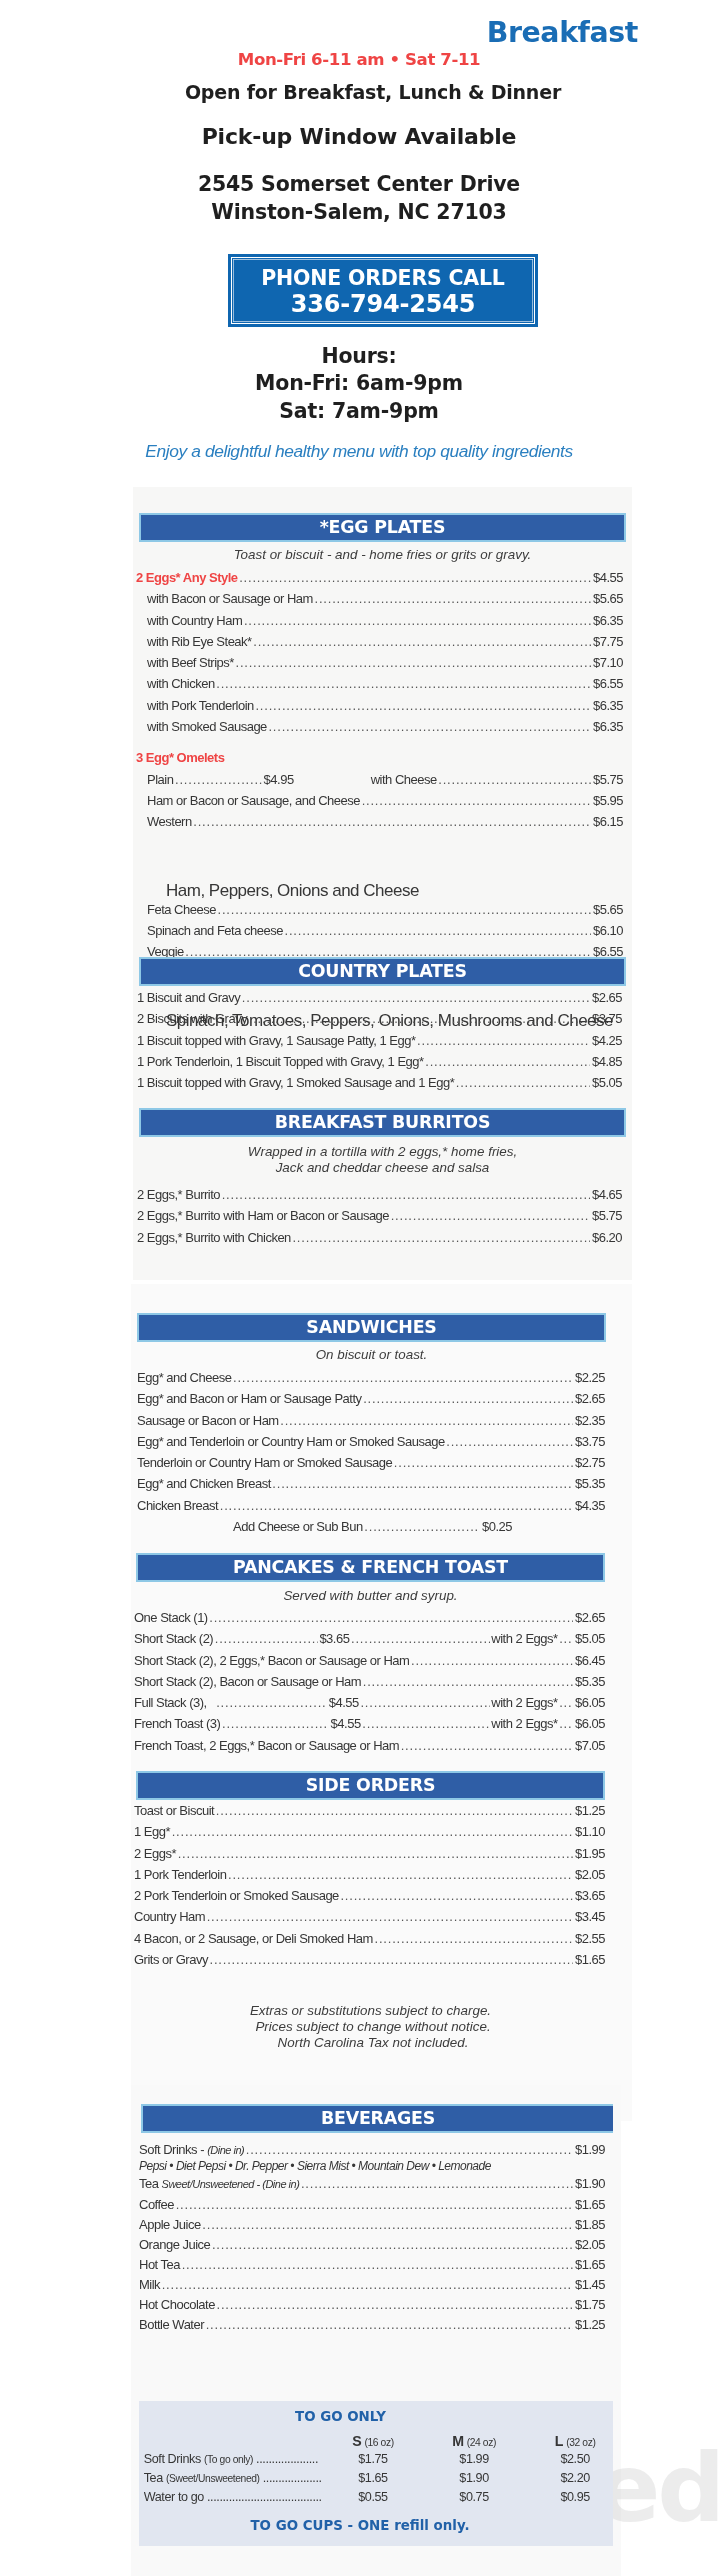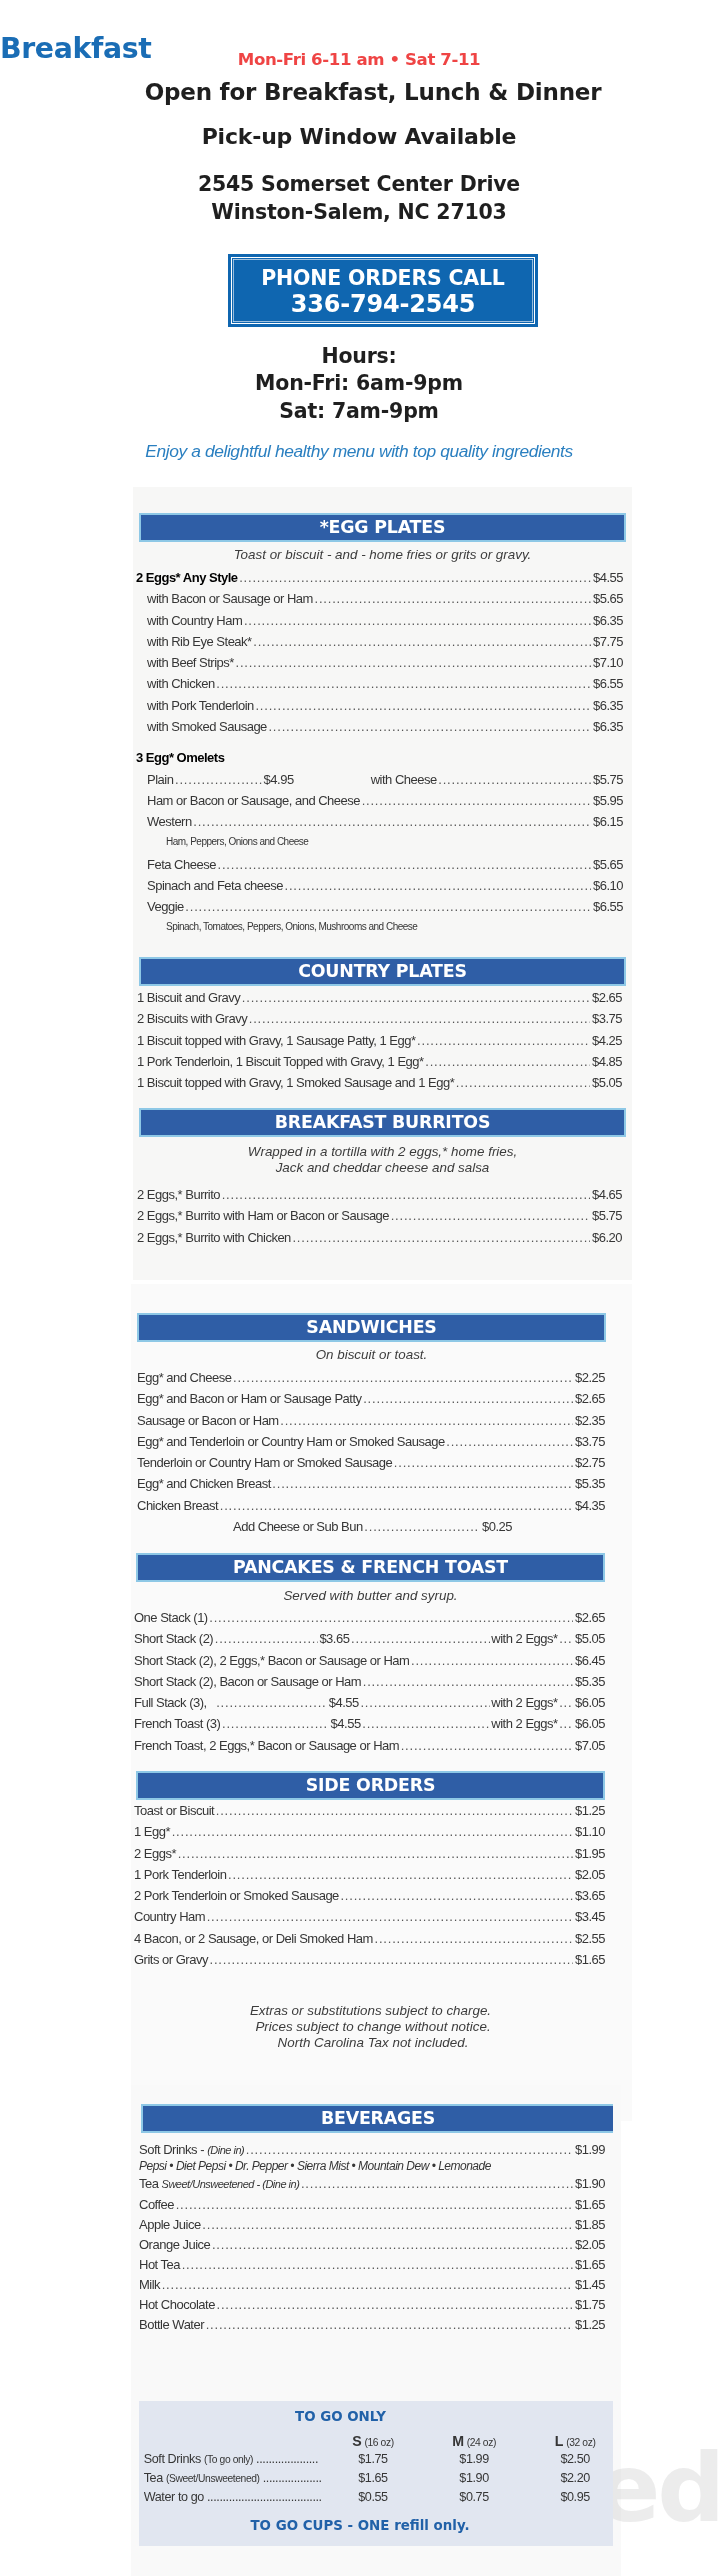--- a/index.html
+++ b/index.html
@@ -8,22 +8,22 @@
     width: 718px;
     height: 2576px;
     position: relative;
     overflow: hidden;
     font-family: "Liberation Sans", sans-serif;
     color: #2b2b2b;
   }
   
   .hdr-title {
     position: absolute; left: 0; width: 638px; top: 17.4px;
-    text-align: left; color: #1a6db5; font-weight: bold; font-size: 28.4px; line-height: 32px;
-    font-family: "DejaVu Sans", sans-serif; letter-spacing: -0.4px; margin-top: 16px;
+    text-align: right; color: #1a6db5; font-weight: bold; font-size: 28.4px; line-height: 32px;
+    font-family: "DejaVu Sans", sans-serif; letter-spacing: -0.4px;
   }
   .hdr-sub {
     position: absolute; left: 0; width: 718px; top: 50px;
     text-align: center; color: #ef4444; font-weight: bold; font-size: 16.6px; line-height: 19px;
     font-family: "DejaVu Sans", sans-serif; letter-spacing: -0.4px;
   }
   .hdr-line {
     position: absolute; left: 0; width: 718px; text-align: center;
     color: #1f1f1f; font-weight: bold; font-family: "DejaVu Sans", sans-serif; letter-spacing: -0.2px;
   }
@@ -54,31 +54,31 @@
     position: absolute; text-align: center; font-style: italic; color: #3c3c3c;
     font-size: 13.4px; line-height: 16px;
   }
   .rows { position: absolute; }
   .row {
     display: flex; align-items: baseline; height: 21.3px;
     font-family: "Liberation Sans", sans-serif; font-size: 13px; color: #363636;
     letter-spacing: -0.5px; white-space: nowrap;
   }
   .row .name { flex: 0 0 auto; }
-  .row .name.bold { font-weight: bold; color: #000000; }
+  .row .name.bold { font-weight: bold; color: #ef4444; }
   .row .name .it { font-style: italic; font-size: 11px; }
   .row .dots {
     flex: 1 1 auto; overflow: hidden; margin: 0 1.6px; color: #555; letter-spacing: 0.8px;
   }
   .row .dots::before {
     content: "............................................................................................................................................................................................................";
   }
   .row .price { flex: 0 0 auto; }
   .row.indent { padding-left: 11px; }
-  .row.sub { padding-left: 30px; font-size: 10px; }
+  .row.sub { padding-left: 30px; font-size: 17px; margin-top: 45px; }
   .row .mid { flex: 0 0 auto; }
   .row.italic-line { font-style: italic; font-size: 12px; }
   .togo {
     position: absolute; background: #e1e6f0;
   }
   .togo-title {
     position: absolute; left: 0; right: 0; text-align: center; color: #2161a8;
     font-weight: bold; font-size: 13.4px; font-family: "DejaVu Sans", sans-serif;
   }
   .togo-table { position: absolute; font-size: 12.6px; color: #363636; letter-spacing: -0.4px; }
@@ -91,21 +91,21 @@
   .watermark {
     position: absolute; color: rgba(200,200,200,0.35); font-weight: bold;
     font-family: "DejaVu Sans", sans-serif; font-size: 95px; letter-spacing: -3.2px;
   }
 </style>
 </head>
 <body>
 
 <div class="hdr-title">Breakfast</div>
 <div class="hdr-sub">Mon-Fri 6-11 am • Sat 7-11</div>
-<div class="hdr-line" style="top:81px;font-size:23px;line-height:22px;padding-left:28px;">Open for Breakfast, Lunch &amp; Dinner</div>
+<div class="hdr-line" style="top:81px;font-size:19px;line-height:22px;padding-left:28px;">Open for Breakfast, Lunch &amp; Dinner</div>
 <div class="hdr-line" style="top:124px;font-size:22px;line-height:25px;">Pick-up Window Available</div>
 <div class="hdr-line" style="top:172px;font-size:20.5px;line-height:24px;">2545 Somerset Center Drive</div>
 <div class="hdr-line" style="top:200px;font-size:20.5px;line-height:24px;">Winston-Salem, NC 27103</div>
 
 <div class="phone-box">
   <div class="l1">PHONE ORDERS CALL</div>
   <div class="l2">336-794-2545</div>
 </div>
 
 <div class="hdr-line" style="top:344px;font-size:20.5px;line-height:24px;">Hours:</div>

